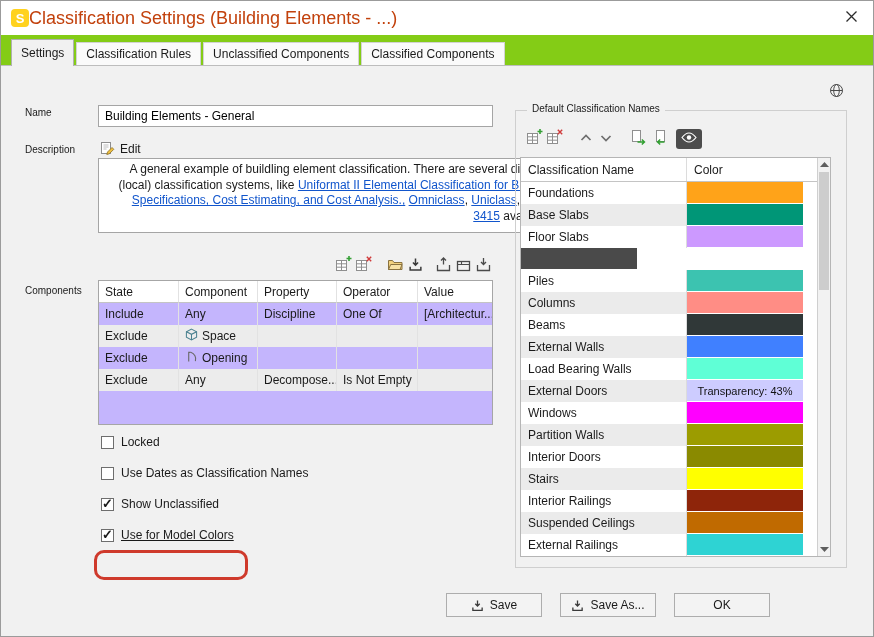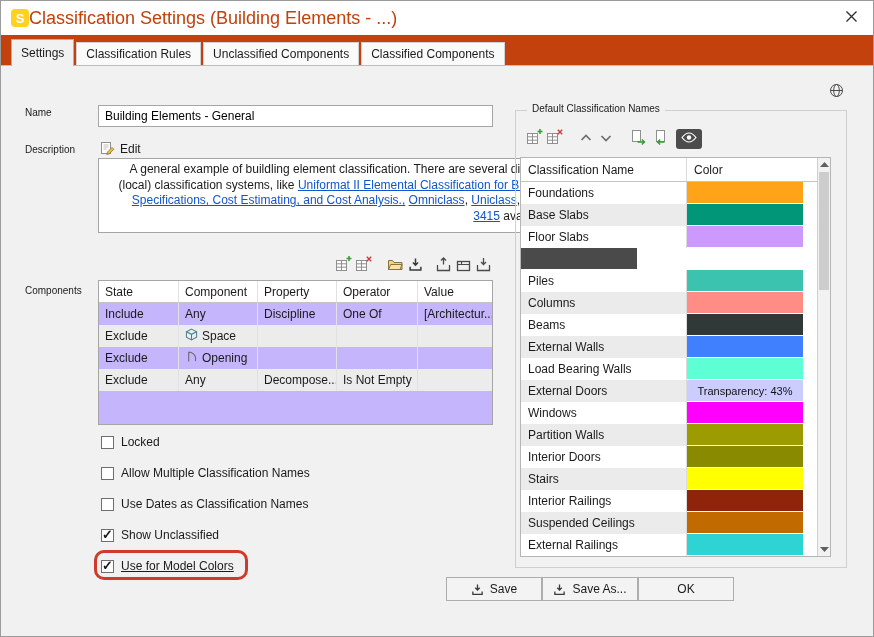--- a/index.html
+++ b/index.html
@@ -12,21 +12,21 @@
   
   .titlebar { position:absolute; top:0; left:0; right:0; height:34px; background:#fff;
               display:flex; align-items:center; padding:0 12px 0 10px; }
   .app-icon { width:18px; height:18px; border-radius:4px; background:#ffd21e; color:#fff;
               font-weight:bold; font-size:13px; display:flex; align-items:center; justify-content:center; }
   .title-text { font-size:18px; color:#c2410c; }
   .close-btn { margin-left:auto; width:20px; height:20px; display:flex; align-items:center;
                justify-content:center; cursor:default; }
 
   
-  .tabstrip { position:absolute; top:34px; left:0; width:100%; height:31px; background:#c2410c;
+  .tabstrip { position:absolute; top:34px; left:0; width:100%; height:31px; background:#84cc16;
               border-bottom:1px solid #bdbdbd; display:flex; align-items:flex-end; padding-left:10px; }
   .tab { height:23px; line-height:22px; padding:0 9px; background:#fafafa;
          border:1px solid #d2d2d2; border-bottom:none; margin-right:2px; font-size:12px; }
   .tab.active { background:#f1f1f1; height:27px; line-height:26px; margin-bottom:-1px;
                 border-color:#b0b0b0; position:relative; z-index:3; }
   .content-bg { position:absolute; top:65px; left:0; right:0; bottom:0; background:#f1f1f1; }
 
   .label { position:absolute; font-size:10px; color:#1a1a1a; }
 
   
@@ -99,21 +99,21 @@
   .cn-row { display:flex; height:22px; }
   .cn-name { width:166px; line-height:22px; padding-left:7px; border-right:1px solid #dcdcdc;
              white-space:nowrap; overflow:hidden; }
   .cn-row.alt .cn-name { background:#ebebeb; }
   .cn-color { width:116px; position:relative; border-bottom:1px solid #fff; display:flex;
               align-items:center; justify-content:center; font-size:11px; color:#111; }
   .cls-scroll { width:13px; border-left:1px solid #cfcfcf; background:#f2f2f2; position:relative; }
   .cls-scroll .sb-thumb { left:1px; right:1px; }
 
   
-  .footer { position:absolute; left:445px; top:576px; display:flex; gap:0;border-radius:9px; }
+  .footer { position:absolute; left:445px; top:592px; display:flex; gap:18px;border-radius:9px; }
   .btn { min-width:96px; height:24px; background:#f3f3f3; border:1px solid #adadad;
          display:flex; align-items:center; justify-content:center; gap:6px; font-size:12px;
          font-family:"Liberation Sans", sans-serif; color:#1a1a1a; padding:0 8px; }
   .btn-ic { display:flex; align-items:center; }
 </style>
 </head>
 <body>
 
 <div class="dialog">
 
@@ -307,24 +307,20 @@
       </div>
   </div>
 
   <div class="checks">
       <div class="checkrow">
         <span class="cb"></span>
         <span class="cb-label">Locked</span>
       </div>
       <div class="checkrow">
         <span class="cb"></span>
-        <span class="cb-label">Allow Multiple Classification Names</span>
-      </div>
-      <div class="checkrow">
-        <span class="cb"></span>
         <span class="cb-label">Use Dates as Classification Names</span>
       </div>
       <div class="checkrow">
         <span class="cb checked"></span>
         <span class="cb-label">Show Unclassified</span>
       </div>
       <div class="checkrow">
         <span class="cb checked"></span>
         <span class="cb-label underlined">Use for Model Colors</span>
       </div>

